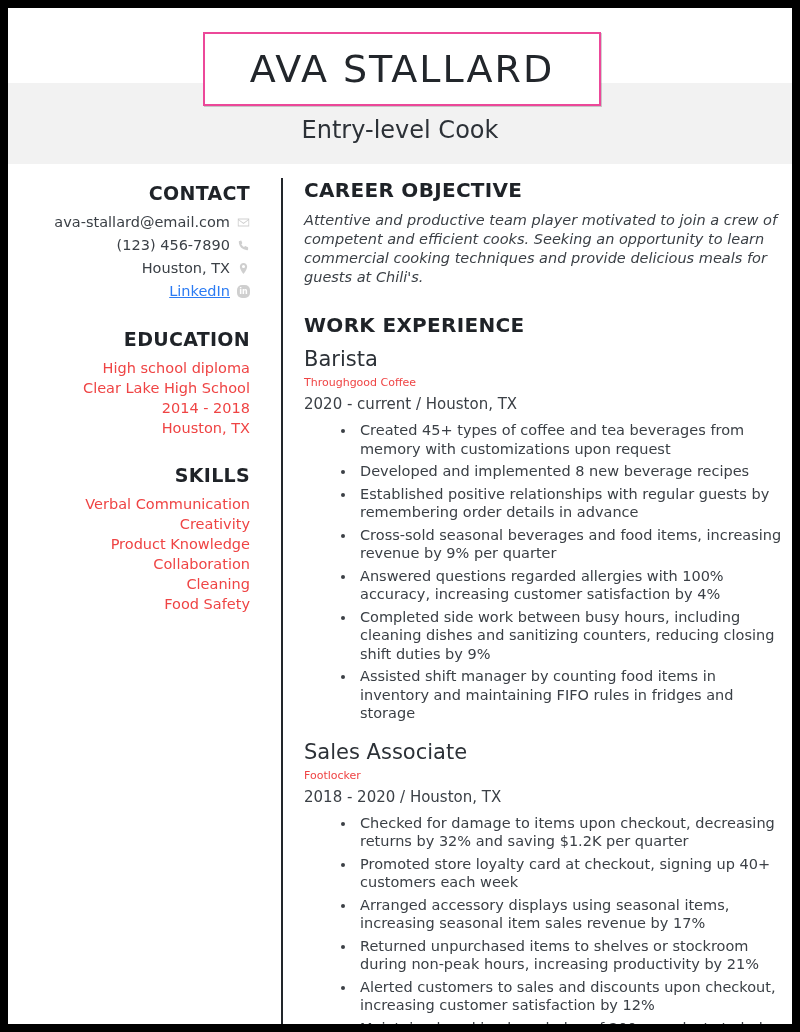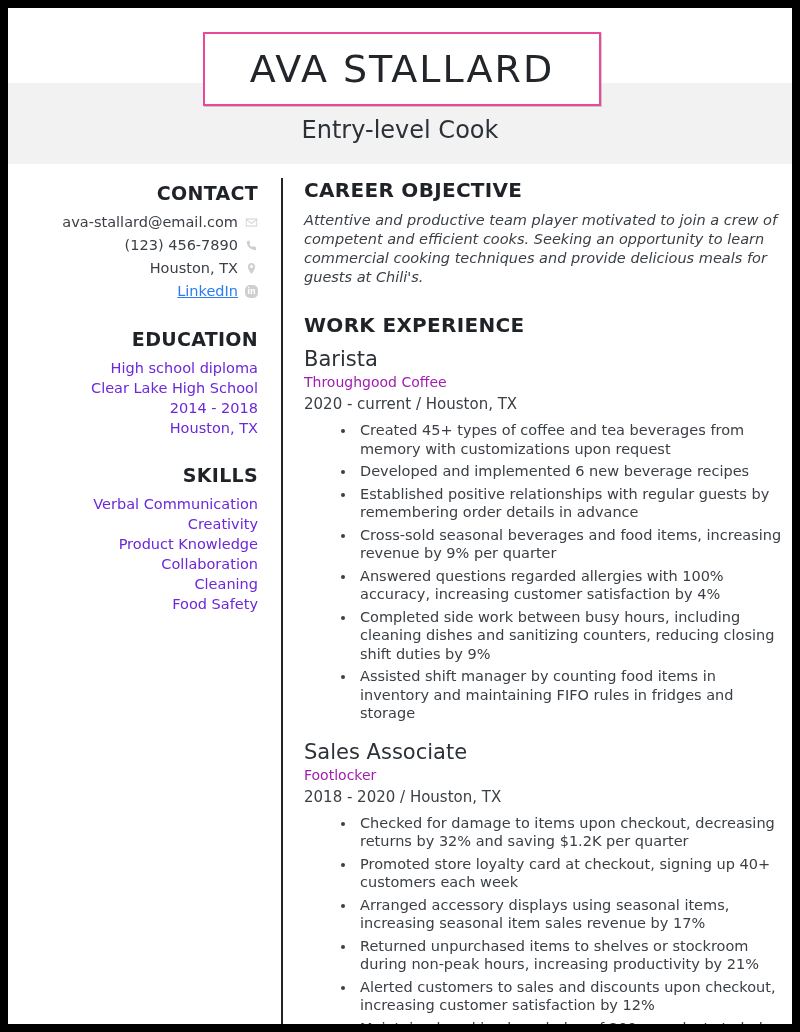--- a/index.html
+++ b/index.html
@@ -63,21 +63,20 @@
     text-align: center;
     font-size: 24px;
     color: #2c3137;
     font-weight: 400;
   }
   
   .content {
     position: relative;
     display: flex;
     height: 860px;
-    padding-left: 8px;
   }
   .divider {
     position: absolute;
     left: 273px;
     top: 14px;
     width: 2px;
     height: 846px;
     background: #22262b;
   }
   .sidebar {
@@ -96,21 +95,21 @@
     font-size: 19px;
     font-weight: bold;
     color: #1f2328;
     letter-spacing: 0.3px;
     margin: 0 0 8px 0;
   }
   .sidebar .sec-head { margin-top: 0; }
   .sb-block { margin-bottom: 26px; }
   .sb-line {
     font-size: 14.5px;
-    color: #6d28d9;
+    color: #ef4444;
     line-height: 20px;
     white-space: nowrap;
   }
   .contact-row {
     display: flex;
     align-items: center;
     justify-content: flex-end;
     gap: 7px;
     line-height: 21px;
     margin-bottom: 2px;
@@ -139,22 +138,22 @@
     font-style: italic;
   }
   .job { margin-bottom: 6px; }
   .job-title {
     font-size: 21px;
     color: #2c3137;
     font-weight: 400;
     line-height: 26px;
   }
   .job-company {
-    font-size: 14px;
-    color: #a21caf;
+    font-size: 11px;
+    color: #ef4444;
     line-height: 21px;
   }
   .job-meta {
     font-size: 15px;
     color: #3b4046;
     line-height: 22px;
   }
   ul.bullets {
     margin: 2px 0 16px 0;
     padding-left: 40px;
@@ -248,21 +247,21 @@
       <div>
         <div class="sec-head">WORK EXPERIENCE</div>
 
         <div class="job">
           <div class="job-title">Barista</div>
           <div class="job-company">Throughgood Coffee</div>
           <div class="job-meta">2020 - current  /  Houston, TX</div>
         </div>
         <ul class="bullets">
           <li>Created 45+ types of coffee and tea beverages from memory with customizations upon request</li>
-          <li>Developed and implemented 6 new beverage recipes</li>
+          <li>Developed and implemented 8 new beverage recipes</li>
           <li>Established positive relationships with regular guests by remembering order details in advance</li>
           <li>Cross-sold seasonal beverages and food items, increasing revenue by 9% per quarter</li>
           <li>Answered questions regarded allergies with 100% accuracy, increasing customer satisfaction by 4%</li>
           <li>Completed side work between busy hours, including cleaning dishes and sanitizing counters, reducing closing shift duties by 9%</li>
           <li>Assisted shift manager by counting food items in inventory and maintaining FIFO rules in fridges and storage</li>
         </ul>
 
         <div class="job">
           <div class="job-title">Sales Associate</div>
           <div class="job-company">Footlocker</div>

